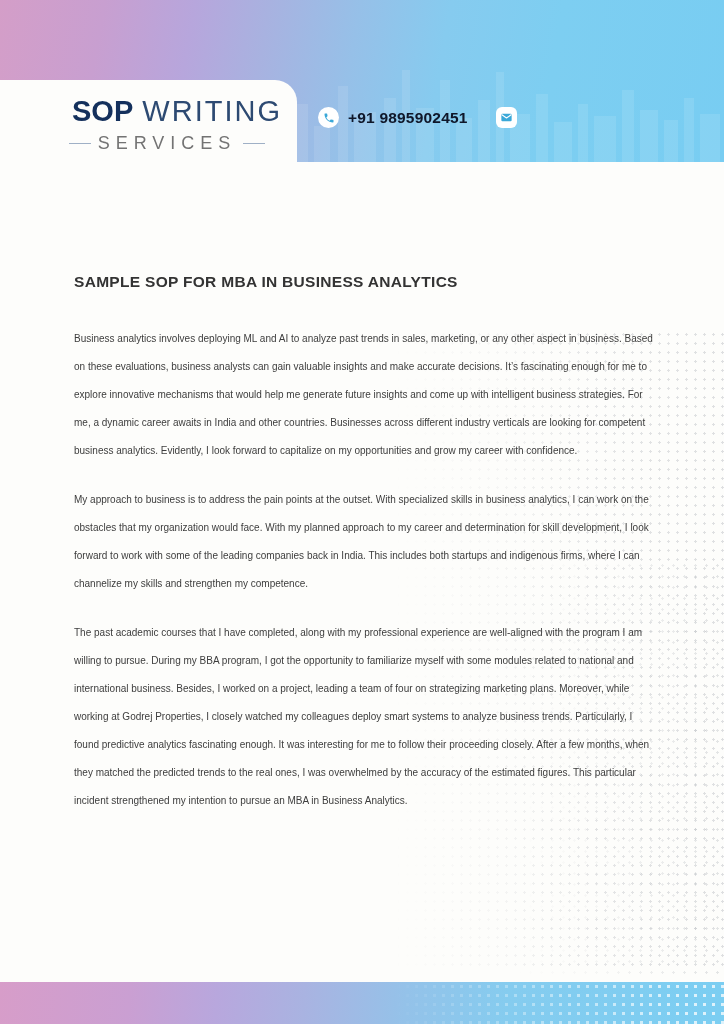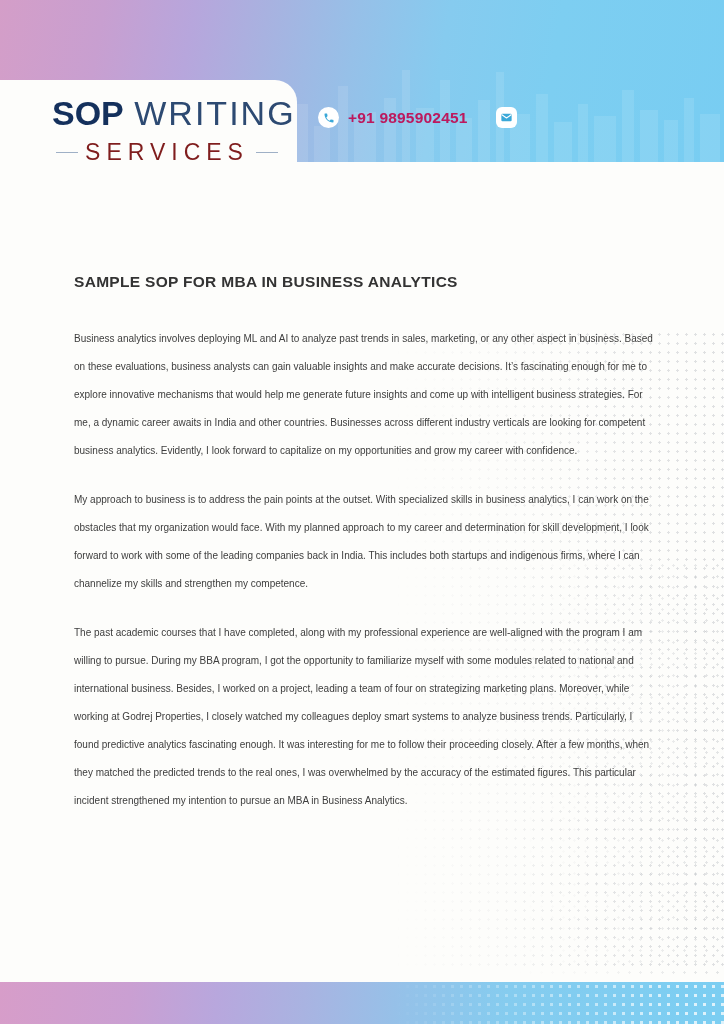--- a/index.html
+++ b/index.html
@@ -64,21 +64,21 @@
   }
 
   .logo-wrap {
     position: absolute;
     left: 52px;
     top: 96px;
     width: 230px;
     text-align: center;
   }
   .logo-line1 {
-    font-size: 34px;
+    font-size: 29px;
     letter-spacing: 1px;
     color: #1f3a63;
     line-height: 1.05;
     white-space: nowrap;
     text-align: right;
   }
   .logo-sop {
     font-weight: bold;
     color: #14305c;
     letter-spacing: 0px;
@@ -95,43 +95,43 @@
     justify-content: center;
     gap: 7px;
   }
   .logo-rule {
     flex: 1 1 auto;
     height: 1px;
     background: #9fb0c6;
     max-width: 22px;
   }
   .logo-services {
-    font-size: 23px;
+    font-size: 18px;
     letter-spacing: 6px;
-    color: #7f1d1d;
+    color: #737373;
     white-space: nowrap;
   }
 
   
   .contacts {
     position: absolute;
     left: 318px;
     top: 107px;
     display: flex;
     align-items: center;
     gap: 28px;
     white-space: nowrap;
   }
   .contact-item {
     display: flex;
     align-items: center;
     gap: 9px;
   }
   .contact-text {
-    color: #be185d;
+    color: #0f172a;
     font-size: 15.5px;
     font-weight: bold;
     letter-spacing: 0.2px;
     text-shadow: 0 0 1px rgba(0,0,0,0.07);
   }
   .ic {
     width: 21px; height: 21px;
     flex: 0 0 21px;
     display: flex;
     align-items: center;

